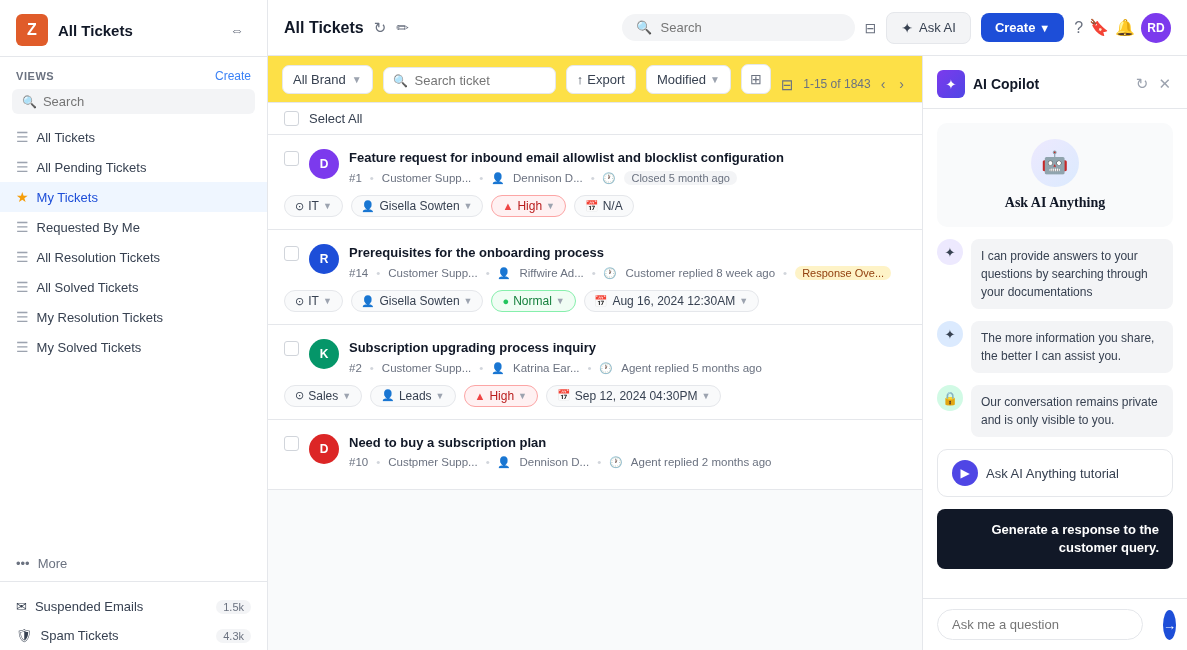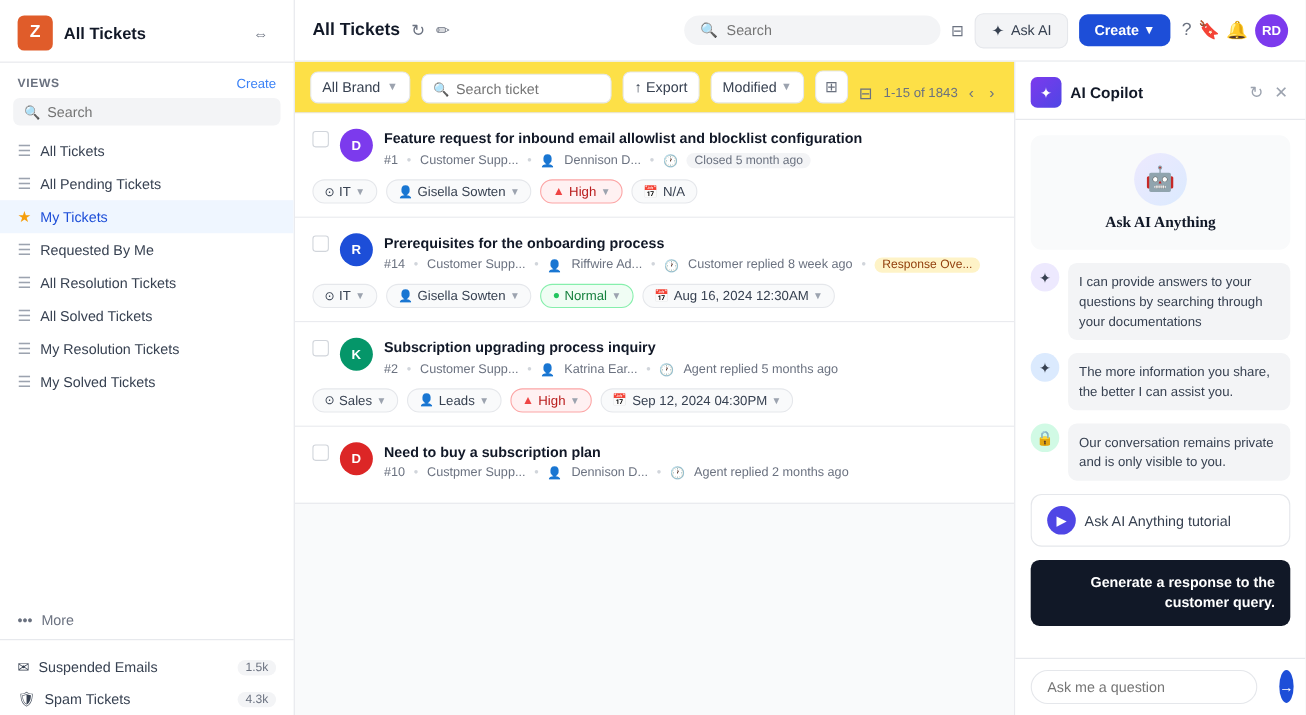--- a/index.html
+++ b/index.html
@@ -251,21 +251,21 @@
       display: flex; align-items: center; justify-content: center; color: #fff; font-size: 12px;
     }
 
     .ai-generate-btn {
       background: #111827; color: #fff; border: none; border-radius: 8px;
       padding: 12px 14px; font-size: 13px; font-weight: 600; cursor: pointer; width: 100%; text-align: right;
       line-height: 1.4;
     }
 
     .ai-input-row {
-      display: flex; align-items: flex-start; gap: 20px; padding: 10px 14px; border-top: 1px solid #e5e7eb;
+      display: flex; align-items: flex-end; gap: 20px; padding: 10px 14px; border-top: 1px solid #e5e7eb;
       background: #fff;
     }
     .ai-input {
       flex: 1; border: 1px solid #e5e7eb; border-radius: 20px; padding: 7px 14px;
       font-size: 13px; outline: none; color: #374151;
     }
     .ai-send-btn {
       width: 30px; height: 30px; background: #1d4ed8; border: none; border-radius: 50%;
       display: flex; align-items: center; justify-content: center; cursor: pointer; color: #fff; font-size: 13px;
     }
@@ -399,20 +399,24 @@
           <span>⊞</span>
         </button>
         <button class="filter-btn2">⊟</button>
         <div class="pagination-row">
           <span>1-15 of 1843</span>
           <button class="page-nav-btn">‹</button>
           <button class="page-nav-btn">›</button>
         </div>
       </div>
 
+      <div class="select-all-row">
+        <div class="checkbox"></div>
+        <span>Select All</span>
+      </div>
 
       <div class="ticket-cards">
 
         <div class="ticket-card">
           <div class="ticket-card-header">
             <div class="ticket-checkbox"></div>
             <div class="ticket-avatar" style="background:#7c3aed;">D</div>
             <div class="ticket-card-body">
               <div class="ticket-subject">Feature request for inbound email allowlist and blocklist configuration</div>
               <div class="ticket-meta">

